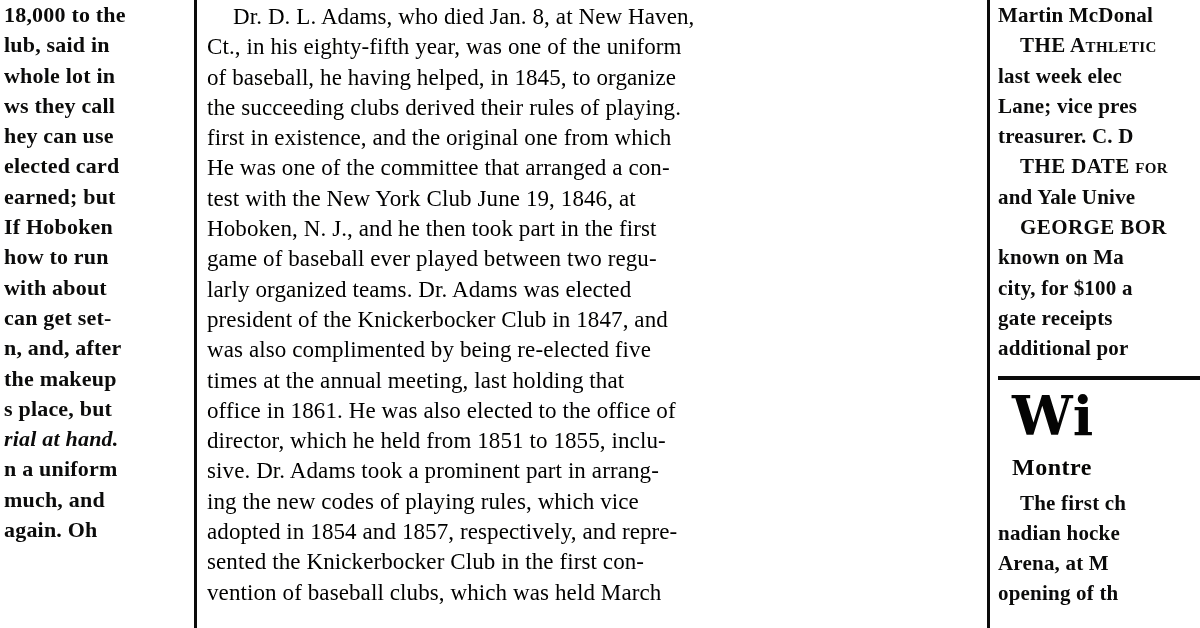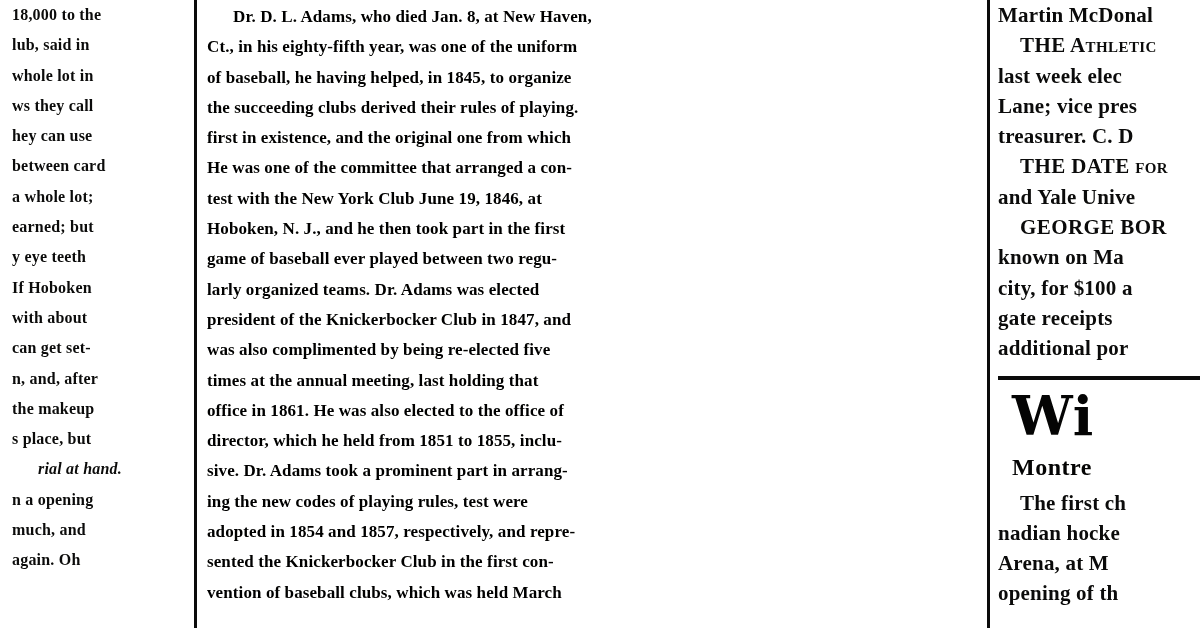--- a/index.html
+++ b/index.html
@@ -45,31 +45,30 @@
   }
   .col-right {
     width: 224px;
     padding: 0 0 0 8px;
   }
 
   
   .left-line {
     font-family: "Liberation Serif", serif;
     font-weight: 700;
-    font-size: 16px;
+    font-size: 22px;
     line-height: 30.3px;
     letter-spacing: 0.2px;
     white-space: nowrap;
     color: #111;
     text-align: left;
-    padding-left: 12px;
+    padding-left: 4px;
   }
   .left-line.ital {
     font-style: italic;
-    margin-left: 26px;
   }
 
   
   .main-par {
     font-family: "Liberation Serif", serif;
     font-weight: 700;
     font-size: 25.5px;
     line-height: 30.3px;
     color: #060606;
     text-align: justify;
@@ -77,22 +76,22 @@
     margin: 0;
     padding-top: 2px;
   }
   .main-par .indent {
     display: inline-block;
     width: 26px;
   }
   .main-line {
     display: block;
     white-space: nowrap;
-    font-weight: 700;
-    font-size: 17px;
+    font-weight: 400;
+    font-size: 23px;
     line-height: 30.3px;
   }
 
   
   .r-line {
     font-family: "Liberation Serif", serif;
     font-weight: 700;
     font-size: 21px;
     line-height: 30.3px;
     white-space: nowrap;
@@ -135,32 +134,31 @@
 <body>
 
 <div class="page">
 
   <div class="col col-left">
     <div class="left-line">18,000 to the</div>
     <div class="left-line">lub, said in</div>
     <div class="left-line">whole lot in</div>
     <div class="left-line">ws they call</div>
     <div class="left-line">hey can use</div>
-    <div class="left-line">between card</div>
-    <div class="left-line">a whole lot;</div>
+    <div class="left-line">elected card</div>
     <div class="left-line">earned; but</div>
-    <div class="left-line">y eye teeth</div>
     <div class="left-line">If Hoboken</div>
+    <div class="left-line">how to run</div>
     <div class="left-line">with about</div>
     <div class="left-line">can get set-</div>
     <div class="left-line">n, and, after</div>
     <div class="left-line">the makeup</div>
     <div class="left-line">s place, but</div>
     <div class="left-line ital">rial at hand.</div>
-    <div class="left-line">n a opening</div>
+    <div class="left-line">n a uniform</div>
     <div class="left-line">much, and</div>
     <div class="left-line">again.  Oh</div>
   </div>
 
   <div class="rule"></div>
 
   <div class="col col-main">
     <div class="main-par">
       <div class="main-line"><span class="indent"></span><span>Dr. D. L. Adams, who died Jan. 8, at New Haven,</span></div>
       <div class="main-line">Ct., in his eighty-fifth year, was one of the uniform</div>
@@ -171,21 +169,21 @@
       <div class="main-line">test with the New York Club June 19, 1846, at</div>
       <div class="main-line">Hoboken, N. J., and he then took part in the first</div>
       <div class="main-line">game of baseball ever played between two regu-</div>
       <div class="main-line">larly organized teams.  Dr. Adams was elected</div>
       <div class="main-line">president of the Knickerbocker Club in 1847, and</div>
       <div class="main-line">was also complimented by being re-elected five</div>
       <div class="main-line">times at the annual meeting, last holding that</div>
       <div class="main-line">office in 1861.   He was also elected to the office of</div>
       <div class="main-line">director, which he held from 1851 to 1855, inclu-</div>
       <div class="main-line">sive.  Dr. Adams took a prominent part in arrang-</div>
-      <div class="main-line">ing the new codes of playing rules, test were</div>
+      <div class="main-line">ing the new codes of playing rules, which vice</div>
       <div class="main-line">adopted in 1854 and 1857, respectively, and repre-</div>
       <div class="main-line">sented the Knickerbocker Club in the first con-</div>
       <div class="main-line">vention of baseball clubs, which was held March</div>
 
     </div>
   </div>
 
   <div class="rule"></div>
 
   <div class="col col-right">

